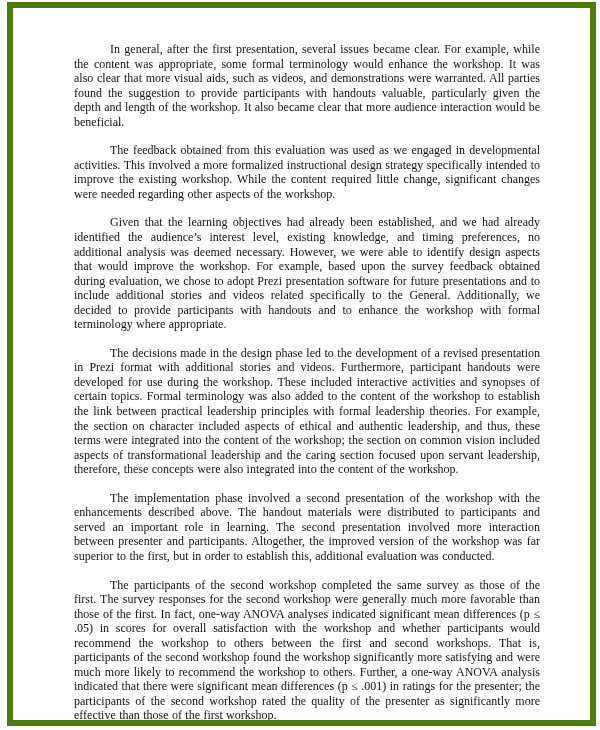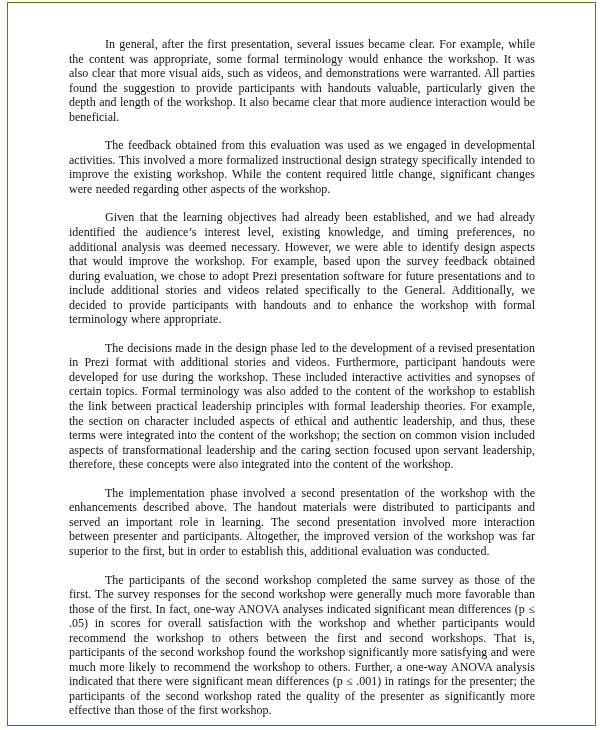--- a/index.html
+++ b/index.html
@@ -13,21 +13,21 @@
     position: relative;
     font-family: "Liberation Serif", "DejaVu Serif", serif;
   }
   .page {
     position: absolute;
     left: 7px;
     top: 2px;
     width: 589px;
     height: 724px;
     background: #ffffff;
-    border: 1px solid #4d7c0f;
+    border: 6px solid #4d7c0f;
     box-sizing: border-box;
     overflow: hidden;
   }
   .doc-body {
     position: absolute;
     left: 61px;   
     top: 34px;
     width: 466px;
   }
   .doc-body p {

